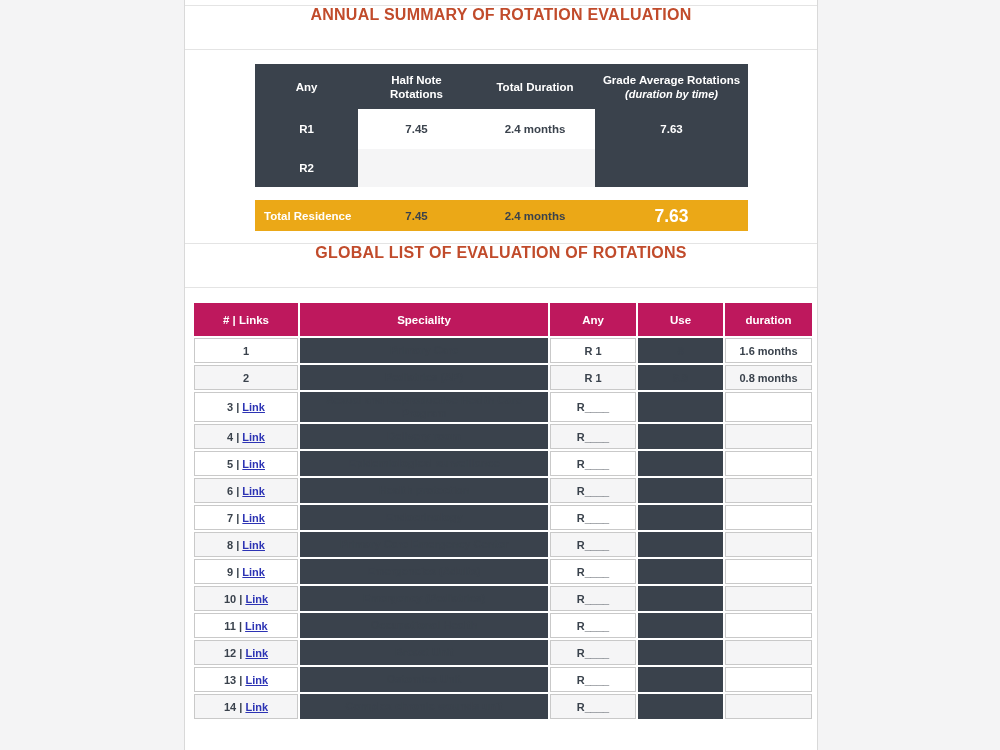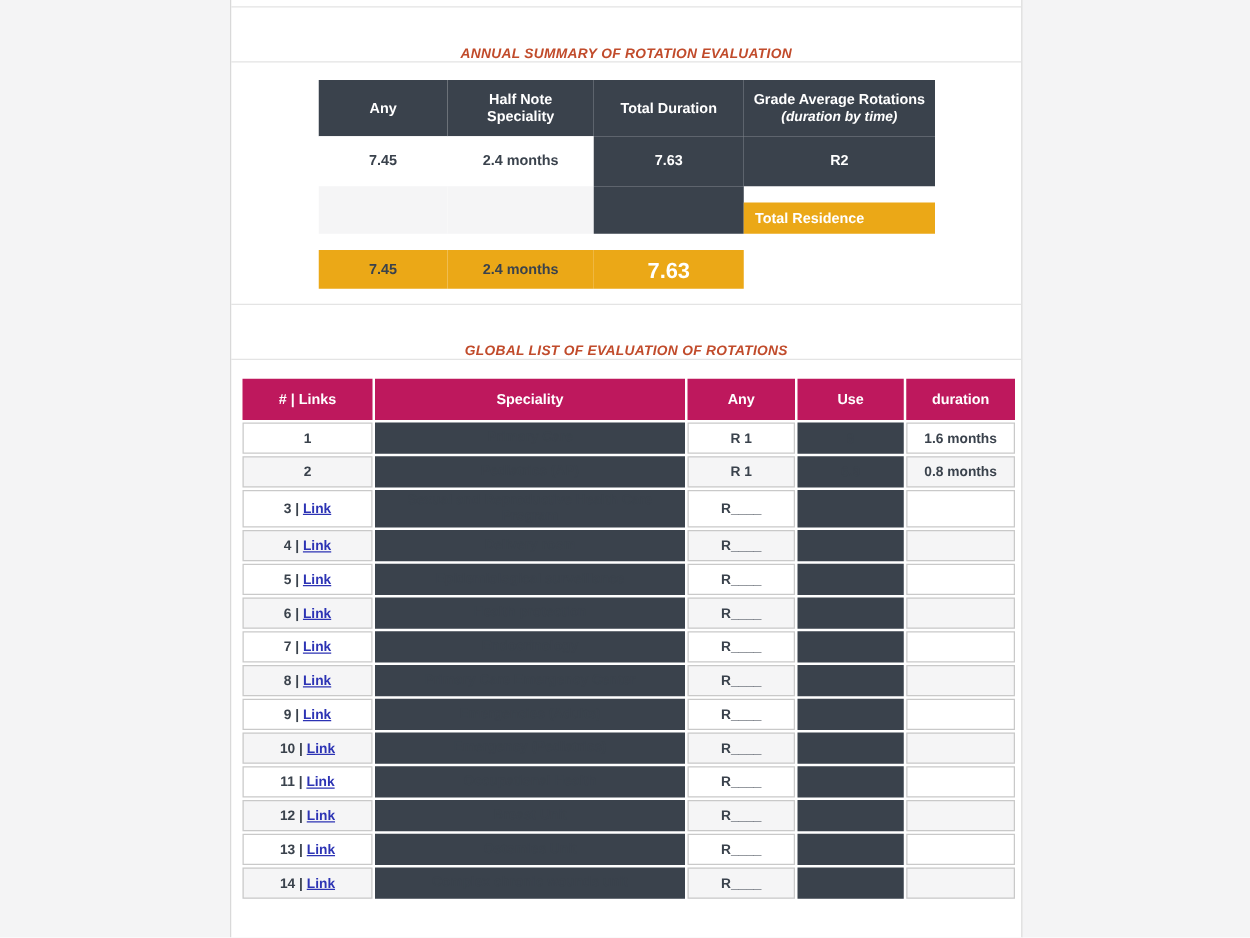--- a/index.html
+++ b/index.html
@@ -10,22 +10,22 @@
     -webkit-font-smoothing:antialiased;
   }
   .panel{
     position:absolute;left:184px;top:0;width:632px;height:750px;
     background:#ffffff;
     border-left:1px solid #d9d9d9;border-right:1px solid #d9d9d9;
   }
   .top-strip{height:5px;border-bottom:1px solid #e4e4e4;}
   .title-sec{
     height:43px;border-bottom:1px solid #e4e4e4;
-    display:flex;align-items:flex-end;justify-content:center;
-    color:#c14b2b;font-size:11px;font-weight:bold;letter-spacing:.25px;font-style:italic;
+    display:flex;align-items:flex-start;justify-content:center;
+    color:#c14b2b;font-size:16px;font-weight:bold;letter-spacing:.25px;
   }
   
   .summary-sec{border-bottom:1px solid #e4e4e4;padding:14px 0 12px;}
   .sum-table{
     width:493px;margin-left:70px;
     display:grid;
     grid-template-columns:103px 117px 120px 153px;
     grid-template-rows:45px 40px 38px 44px;
     font-size:11.5px;font-weight:bold;color:#ffffff;
   }
@@ -70,30 +70,31 @@
     <span>ANNUAL SUMMARY OF ROTATION EVALUATION</span>
   </div>
 
   <div class="summary-sec">
     <div class="sum-table">
 
       <div class="sc dark">
           <span>Any</span>
         </div>
       <div class="sc dark">
-          <span class="narrow">Half Note Speciality</span>
+          <span class="narrow">Half Note Rotations</span>
         </div>
       <div class="sc dark">
           <span>Total Duration</span>
         </div>
       <div class="sc dark">
         <span>Grade Average Rotations</span>
         <span class="hdr-note">(duration by time)</span>
       </div>
 
+      <div class="sc dark">R1</div>
       <div class="sc white">7.45</div>
       <div class="sc white">2.4 months</div>
       <div class="sc dark">7.63</div>
 
       <div class="sc dark">R2</div>
       <div class="sc lgray"></div>
       <div class="sc lgray"></div>
       <div class="sc dark"></div>
 
       <div class="sc orange tot-label">Total Residence</div>

